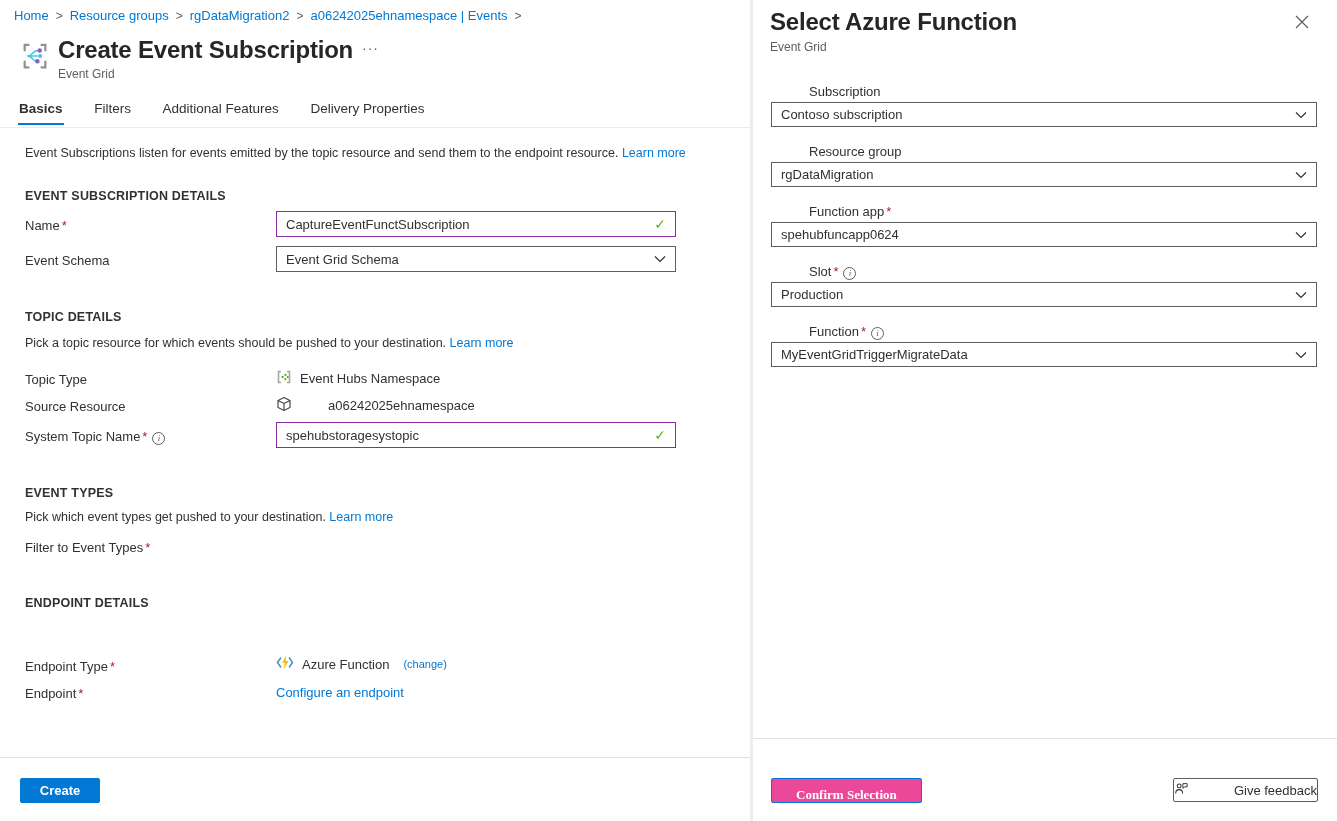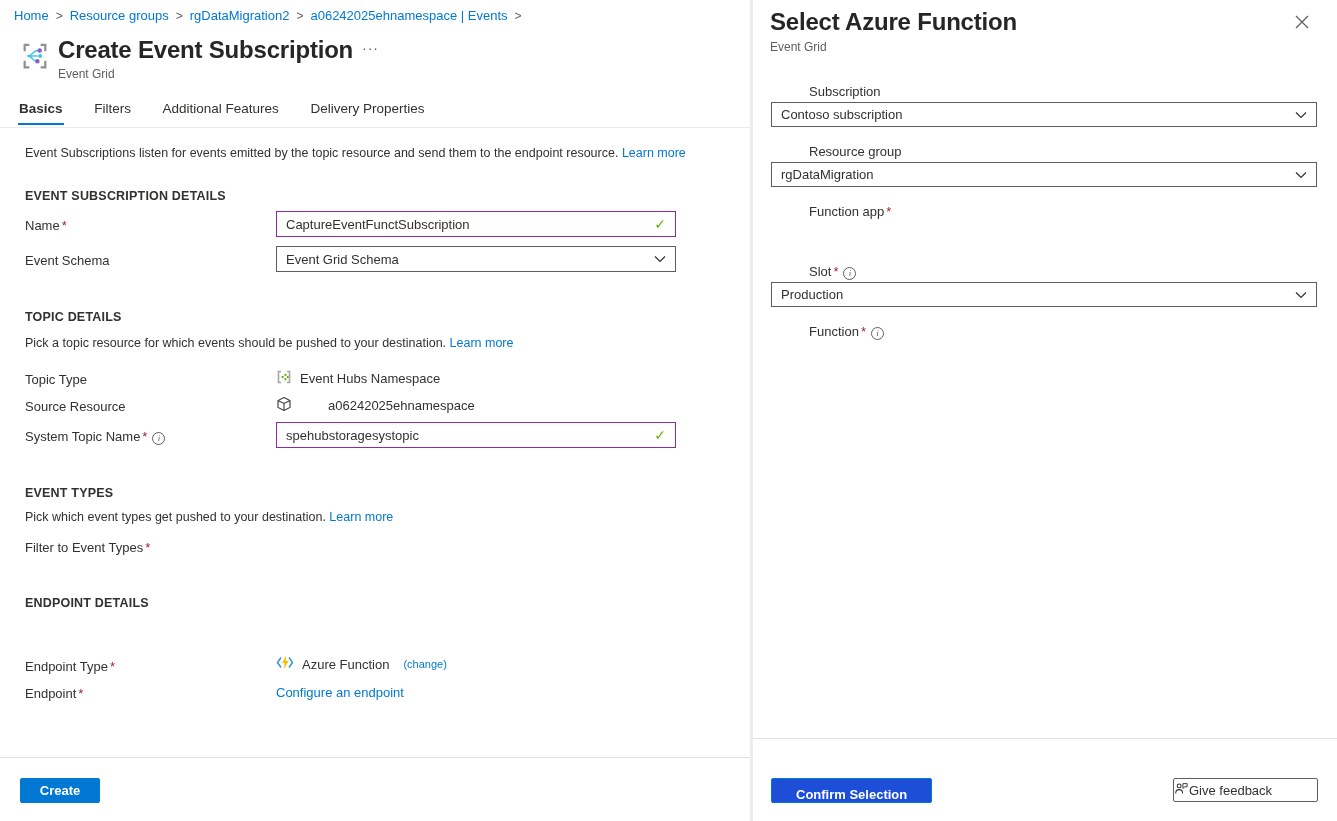--- a/index.html
+++ b/index.html
@@ -52,26 +52,26 @@
   
   .right-panel { position:absolute; left:753px; top:0; width:584px; height:821px; background:#fff; }
   .panel-title { position:absolute; left:17px; top:8px; font-size:24px; font-weight:700; color:#262626; letter-spacing:-0.2px; }
   .panel-subtitle { position:absolute; left:17px; top:40px; font-size:12px; color:#605e5c; }
   .close-btn { position:absolute; left:539px; top:12px; width:20px; height:20px; display:flex; align-items:center;
                justify-content:center; cursor:pointer; }
   .p-lbl { position:absolute; left:18px; font-size:13px; color:#323130;margin-left:38px; }
   .p-ctrl { position:absolute; left:18px; width:546px; height:25px; border:1px solid #605e5c; background:#fff;
             display:flex; align-items:center; justify-content:space-between; padding:0 9px; font-size:13px; cursor:pointer; }
   .panel-footer { position:absolute; left:0; top:738px; width:584px; height:83px; border-top:1px solid #e1e1e1; background:#fff; }
-  .btn-confirm { position:absolute; left:18px; top:39px; height:25px; background:#1d4ed8; color:#fff; border:1px solid #0078d4;
+  .btn-confirm { position:absolute; left:18px; top:39px; height:25px; background:#ec4899; color:#fff; border:1px solid #0078d4;
                  border-radius:2px; font-size:13px; font-weight:700; padding:8px 24px; cursor:pointer;
-                 font-family:Liberation Sans, sans-serif; }
+                 font-family:Liberation Serif, serif; }
   .btn-feedback { position:absolute; left:420px; top:39px; width:145px; height:24px; background:#fff; color:#323130;
                   border:1px solid #605e5c; border-radius:2px; font-size:13px; display:flex; align-items:center;
-                  justify-content:flex-start; cursor:pointer; font-family:"Liberation Sans", sans-serif; }
+                  justify-content:space-between; gap:6px; cursor:pointer; font-family:"Liberation Sans", sans-serif; }
 </style>
 </head>
 <body>
 
 <div class="app">
 
   <div class="left-pane">
 
     <nav class="breadcrumb">
       <a>Home</a><span class="sep">&gt;</span><a>Resource groups</a><span class="sep">&gt;</span><a>rgDataMigration2</a><span class="sep">&gt;</span><a>a06242025ehnamespace | Events</a><span class="sep">&gt;</span>
@@ -204,32 +204,48 @@
     <div class="p-ctrl" style="top:162px;">
       <span>rgDataMigration</span>
       <span class="chev">
           <svg width="12" height="8" viewBox="0 0 12 8">
             <polyline points="1,1.5 6,6.5 11,1.5" fill="none" stroke="#323130" stroke-width="1.2"></polyline>
           </svg>
         </span>
     </div>
 
     <div class="p-lbl" style="top:204px;"><span>Function app</span><span class="req">*</span></div>
+    <div class="p-ctrl" style="top:222px;">
+      <span>spehubfuncapp0624</span>
+      <span class="chev">
+          <svg width="12" height="8" viewBox="0 0 12 8">
+            <polyline points="1,1.5 6,6.5 11,1.5" fill="none" stroke="#323130" stroke-width="1.2"></polyline>
+          </svg>
+        </span>
+    </div>
 
     <div class="p-lbl" style="top:264px;"><span>Slot</span><span class="req">*</span><span class="info-i">i</span></div>
     <div class="p-ctrl" style="top:282px;gap:36px;">
       <span>Production</span>
       <span class="chev">
           <svg width="12" height="8" viewBox="0 0 12 8">
             <polyline points="1,1.5 6,6.5 11,1.5" fill="none" stroke="#323130" stroke-width="1.2"></polyline>
           </svg>
         </span>
     </div>
 
     <div class="p-lbl" style="top:324px;"><span>Function</span><span class="req">*</span><span class="info-i">i</span></div>
+    <div class="p-ctrl" style="top:342px;">
+      <span>MyEventGridTriggerMigrateData</span>
+      <span class="chev">
+          <svg width="12" height="8" viewBox="0 0 12 8">
+            <polyline points="1,1.5 6,6.5 11,1.5" fill="none" stroke="#323130" stroke-width="1.2"></polyline>
+          </svg>
+        </span>
+    </div>
 
     <div class="panel-footer">
       <button class="btn-confirm">Confirm Selection</button>
       <button class="btn-feedback">
         <span><svg width="15" height="15" viewBox="0 0 16 16">
           <circle cx="5.5" cy="5.2" r="2.1" fill="none" stroke="#323130" stroke-width="1.1"></circle>
           <path d="M1.8 13.2 C1.8 10.6 3.6 9.2 5.5 9.2 C7.4 9.2 9.2 10.6 9.2 13.2" fill="none" stroke="#323130" stroke-width="1.1"></path>
           <path d="M9.5 2.8 H14 V6.2 H11.5 L9.5 7.8 Z" fill="none" stroke="#323130" stroke-width="1"></path>
         </svg></span>
         <span>Give feedback</span>

